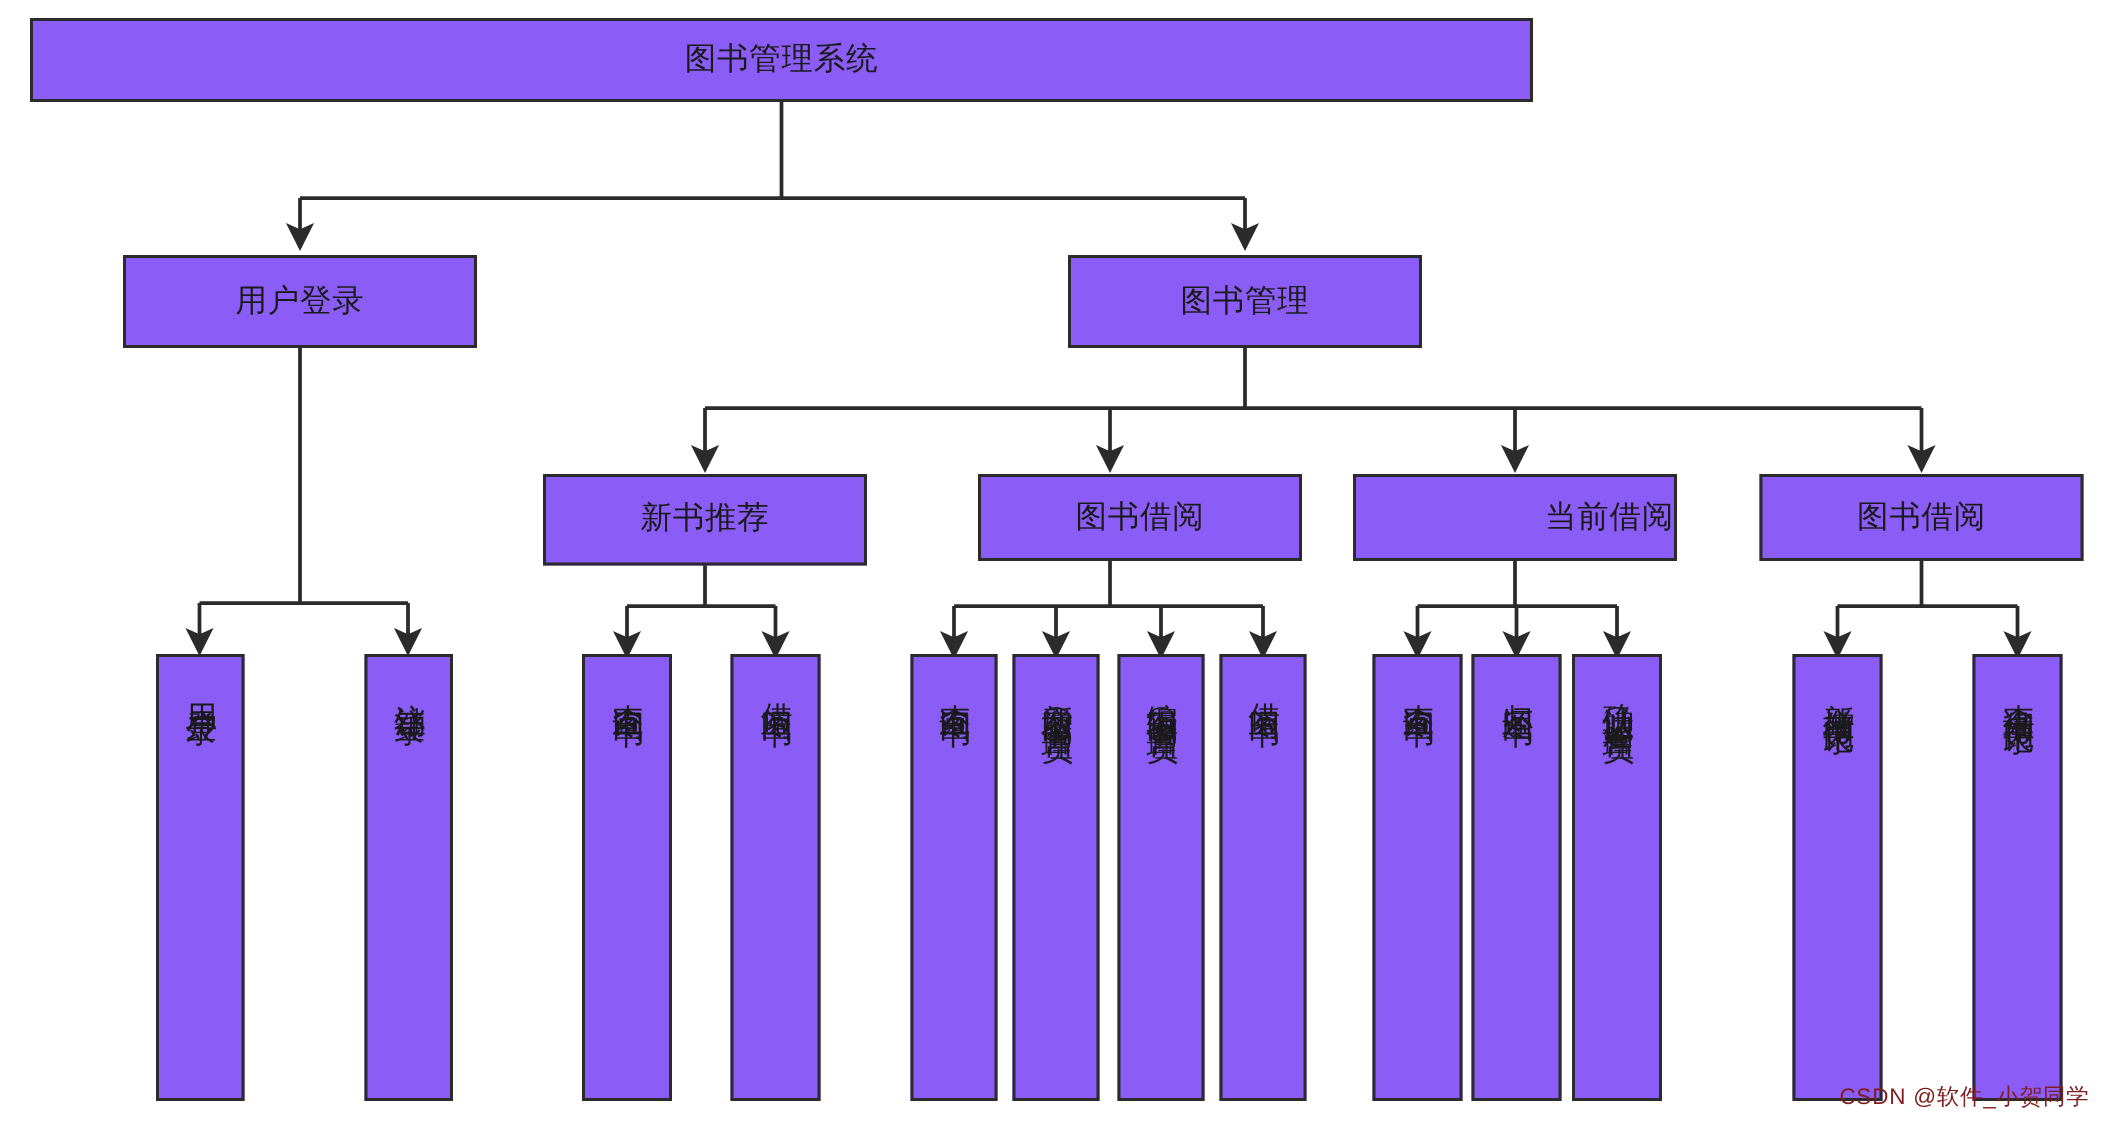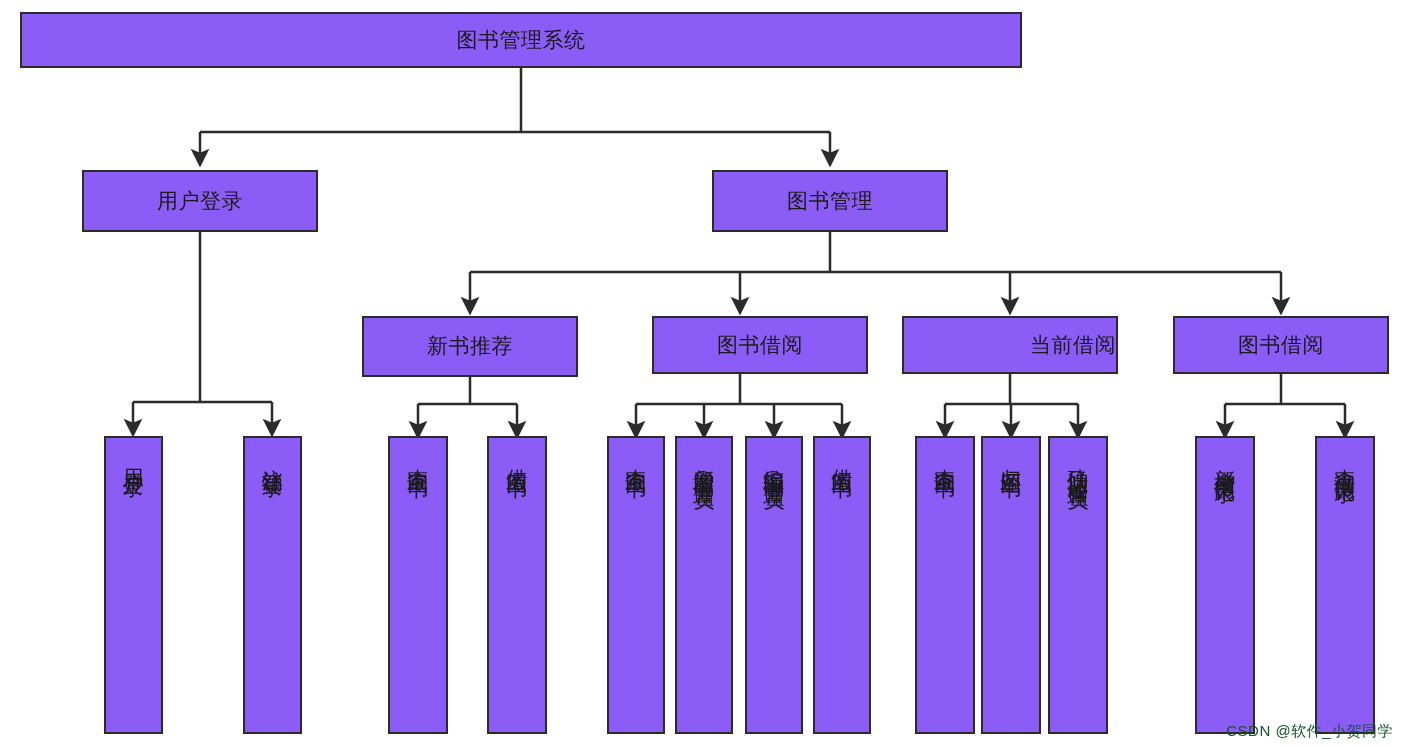--- a/index.html
+++ b/index.html
@@ -55,21 +55,21 @@
     line-height: 1.22;
     letter-spacing: 3px;
     white-space: normal;
     max-height: 280px;
   }
   .watermark {
     position: absolute;
     right: 12px;
     bottom: 6px;
     font-size: 15px;
-    color: #14532d;
+    color: #7f1d1d;
     letter-spacing: 0.5px;
     white-space: nowrap;
     user-select: none;
   }
 </style>
 </head>
 <body>
 
 <div id="diagram-root">
 

